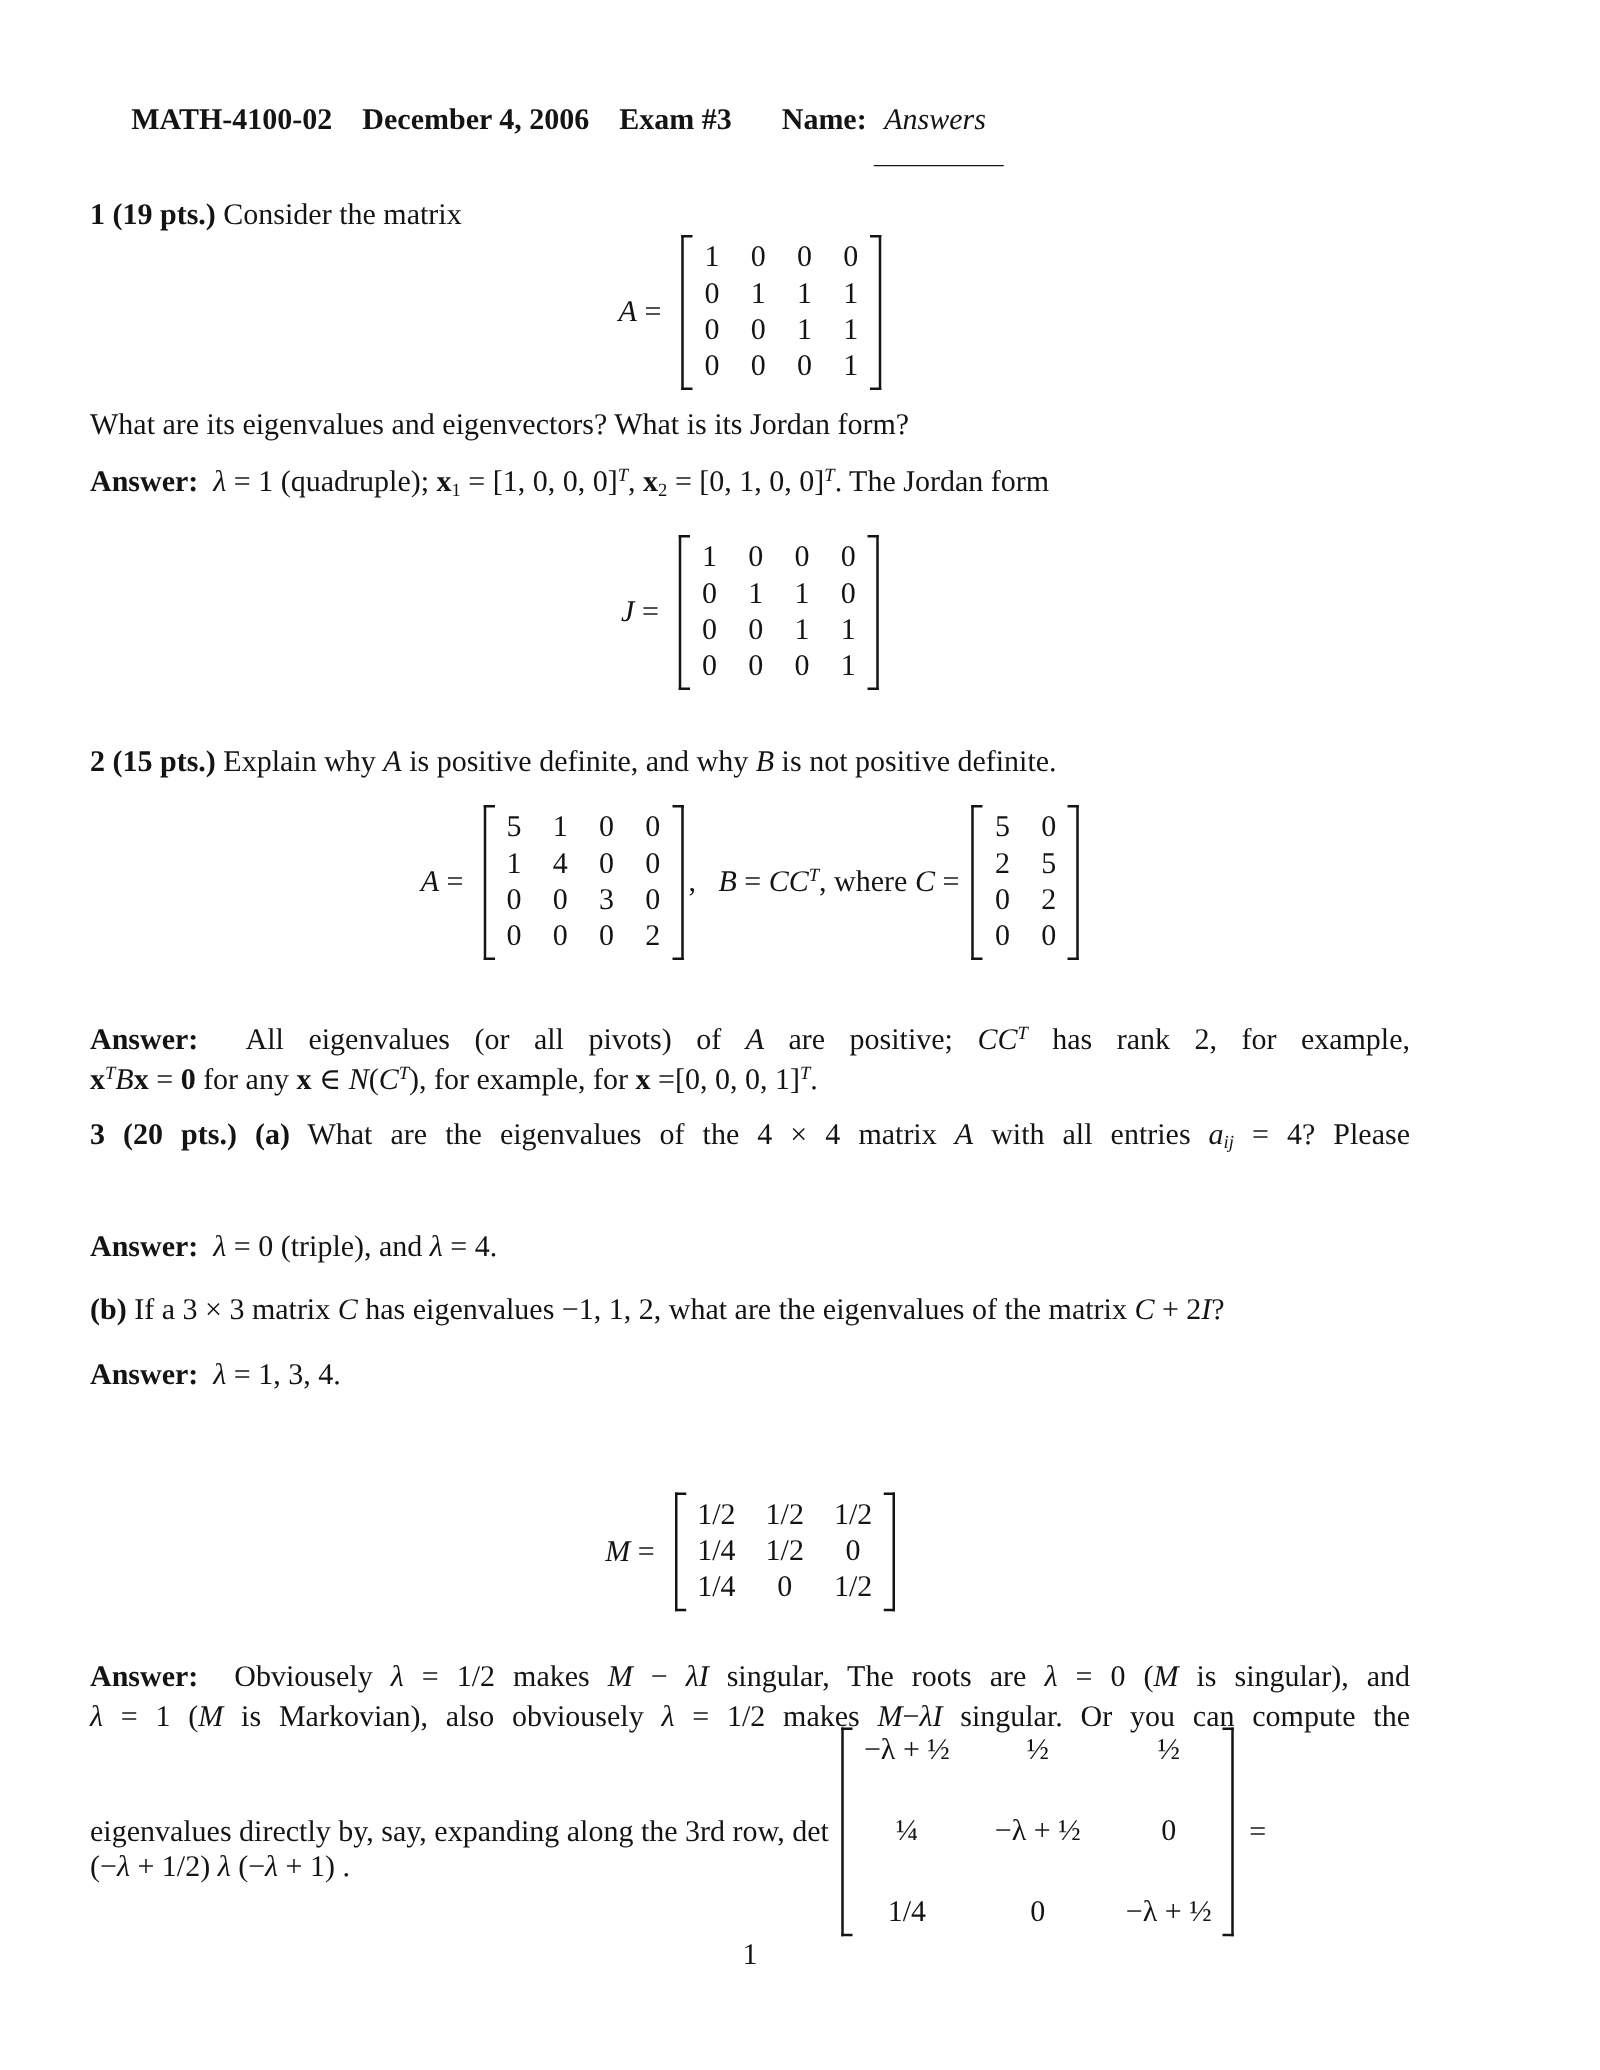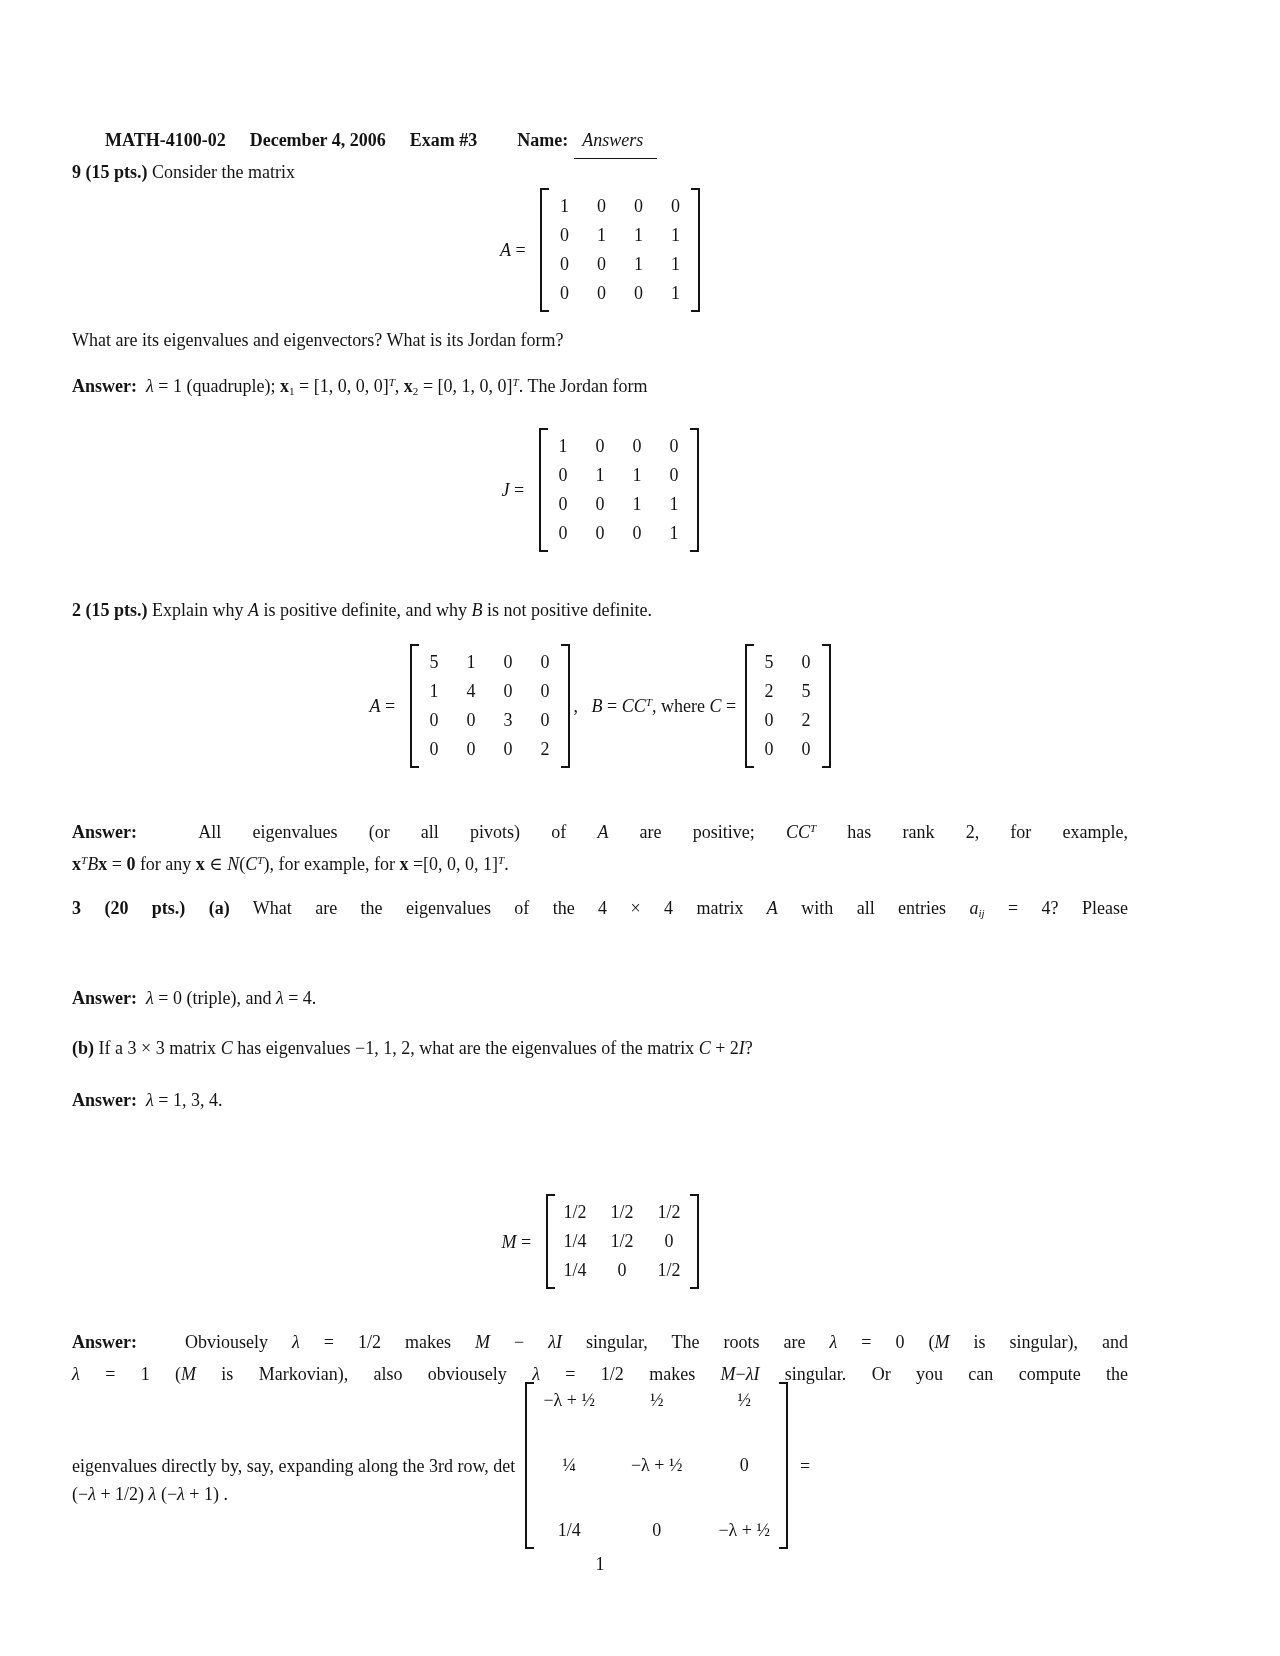--- a/index.html
+++ b/index.html
@@ -1,27 +1,27 @@
 <!DOCTYPE html>
 <html><head>
 <meta charset="utf-8">
 <style>
   * { margin:0; padding:0; box-sizing:border-box; }
   html,body { background:#e9e9e9; }
   .page {
     position:relative; width:1280px; height:1656px; margin:0 auto;
     background:#ffffff; color:#141414;
     font-family:"Liberation Serif","DejaVu Serif",serif;
-    font-size:18px; line-height:32px; overflow:hidden;
+    font-size:24px; line-height:32px; overflow:hidden;
   }
   .abs { position:absolute; left:72px; width:1056px; }
   .center { display:flex; justify-content:center; align-items:center; }
   .bf { font-weight:700; }
   .it { font-style:italic; }
-  .ul { border-bottom:1.6px solid #141414; padding:0 14px 2px 8px; margin-left:6px;margin-top:44px; }
+  .ul { border-bottom:1.6px solid #141414; padding:0 14px 20px 8px; margin-left:6px; }
   sup { font-size:0.62em; line-height:0; vertical-align:0.55em; }
   sub { font-size:0.62em; line-height:0; vertical-align:-0.25em; }
   .jl { text-align:justify; text-align-last:justify; }
   .header { position:absolute; left:105px; top:80px; display:flex; align-items:baseline; }
   .hgap1 { margin-left:24px; }
   .hgap2 { margin-left:40px; }
   .matrix { display:inline-flex; align-items:stretch; }
   .mlabel { align-self:center; white-space:pre; margin-right:10px; }
   .bkt { width:9px; border-top:2px solid #141414; border-bottom:2px solid #141414; align-self:stretch; }
   .bkt.l { border-left:2px solid #141414; }
@@ -39,21 +39,21 @@
 <div class="page">
 
   <div class="header">
     <span class="bf">MATH-4100-02</span>
     <span class="bf hgap1">December 4, 2006</span>
     <span class="bf hgap1">Exam #3</span>
     <span class="bf hgap2">Name:</span>
     <span class="it ul">Answers</span>
   </div>
 
-  <div class="abs" style="top:156px"><span class="bf">9 (15 pts.)</span><span> Consider the matrix</span></div>
+  <div class="abs" style="top:156px"><span class="bf">1 (19 pts.)</span><span> Consider the matrix</span></div>
 
   <div class="abs center" style="top:188px">
     <span class="matrix">
         <span class="mlabel"><span class="it">A</span><span> = </span></span>
         <span class="bkt l"></span>
         <span class="cells" style="grid-template-columns: repeat(4, auto);">
           <span class="cell">1</span>
           <span class="cell">0</span>
           <span class="cell">0</span>
           <span class="cell">0</span>

